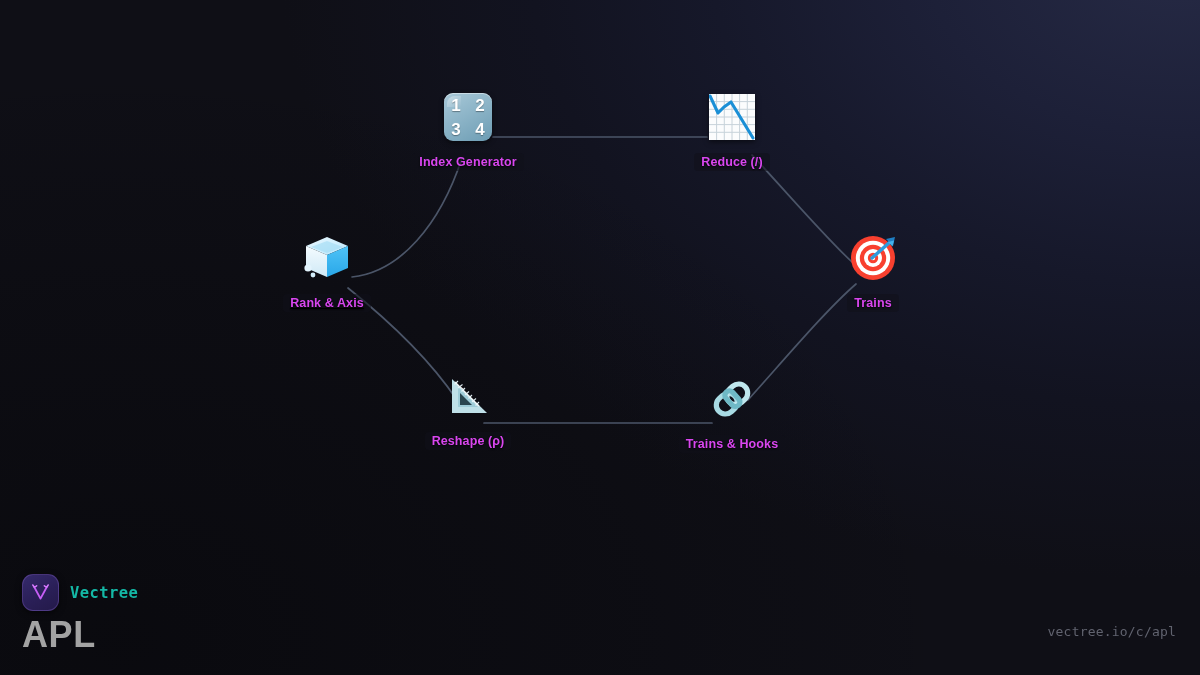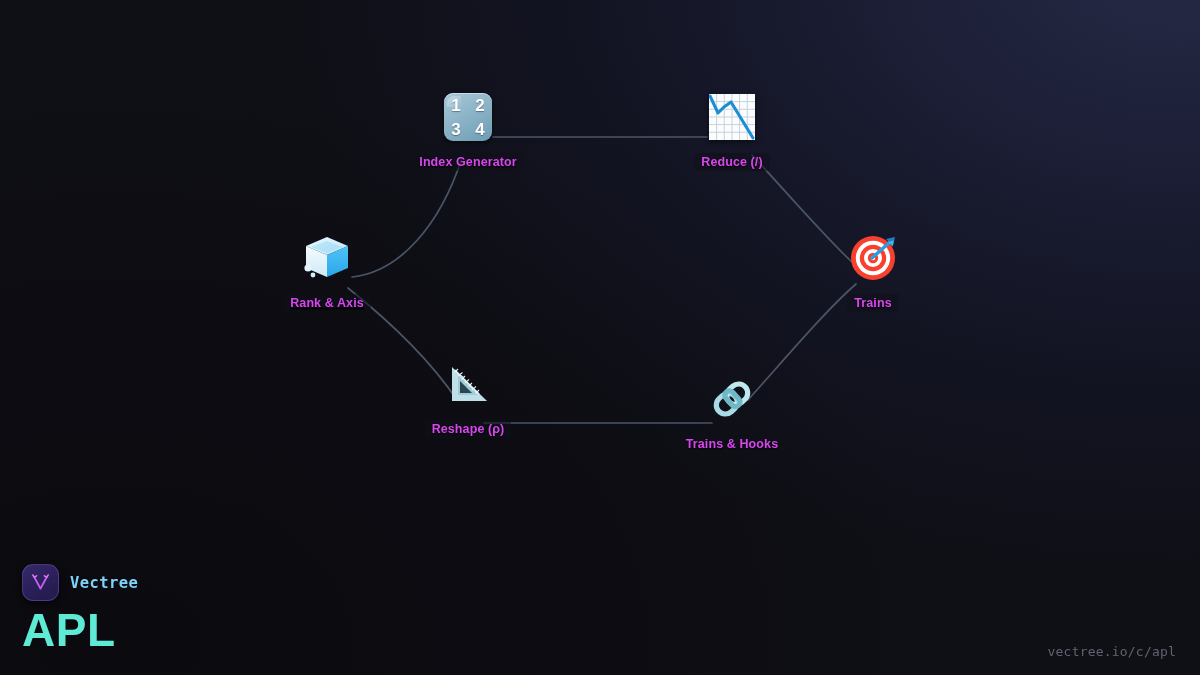--- a/index.html
+++ b/index.html
@@ -117,33 +117,33 @@
     border-radius: 11px;
     background: linear-gradient(150deg, #352a6b 0%, #2a1f57 55%, #241a4a 100%);
     border: 1px solid rgba(150,110,220,0.30);
     display: flex; align-items: center; justify-content: center;
     box-shadow: 0 2px 6px rgba(0,0,0,0.55);
   }
   #brand-name {
     font-family: "DejaVu Sans Mono", monospace;
     font-size: 15.5px;
     font-weight: bold;
-    color: #7dd3fc;
+    color: #14b8a6;
     letter-spacing: 0.4px;
   }
   #page-title {
-    font-size: 46px;
+    font-size: 36px;
     font-weight: bold;
-    color: #5eead4;
+    color: #a3a3a3;
     letter-spacing: 0.6px;
     line-height: 1;
   }
   #url {
     position: absolute;
-    right: 24px; bottom: 16px;
+    right: 24px; bottom: 36px;
     font-family: "DejaVu Sans Mono", monospace;
     font-size: 13px;
     color: #61636f;
     letter-spacing: 0.2px;
   }
 </style>
 </head>
 <body>
 
 <div id="stage"></div>
@@ -251,21 +251,21 @@
       <g transform="rotate(-42 25 25)">
         <rect x="7" y="16" width="22" height="18" rx="9" fill="none" stroke="#a8dbe4" stroke-width="5.2"></rect>
         <rect x="21" y="16" width="22" height="18" rx="9" fill="none" stroke="#bfe7ee" stroke-width="5.2"></rect>
         <rect x="21" y="16" width="9" height="18" rx="4.5" fill="none" stroke="#6fb9c6" stroke-width="5.2"></rect>
       </g>
     </svg>
   </div>
   <div class="node-label">Trains &amp; Hooks</div>
 </div>
 
-<div class="node" style="left:468px; top:398px;align-items:center;">
+<div class="node" style="left:468px; top:410px;align-items:center;">
   <div class="node-icon">
     <svg class="ico-ruler" viewBox="0 0 50 50">
       <polygon points="9,8 9,42 44,42" fill="#bfe0e8"></polygon>
       <polygon points="15,16 15,36 35,36" fill="#9fccd8"></polygon>
       <polygon points="17,22 17,34 29,34" fill="#2b4650"></polygon>
       <g stroke="#ffffff" stroke-width="1.3" opacity="0.9">
         <line x1="12" y1="11" x2="16" y2="15"></line>
         <line x1="16" y1="15" x2="21" y2="19"></line>
         <line x1="20" y1="19" x2="24" y2="23"></line>
         <line x1="24" y1="23" x2="28" y2="27"></line>

